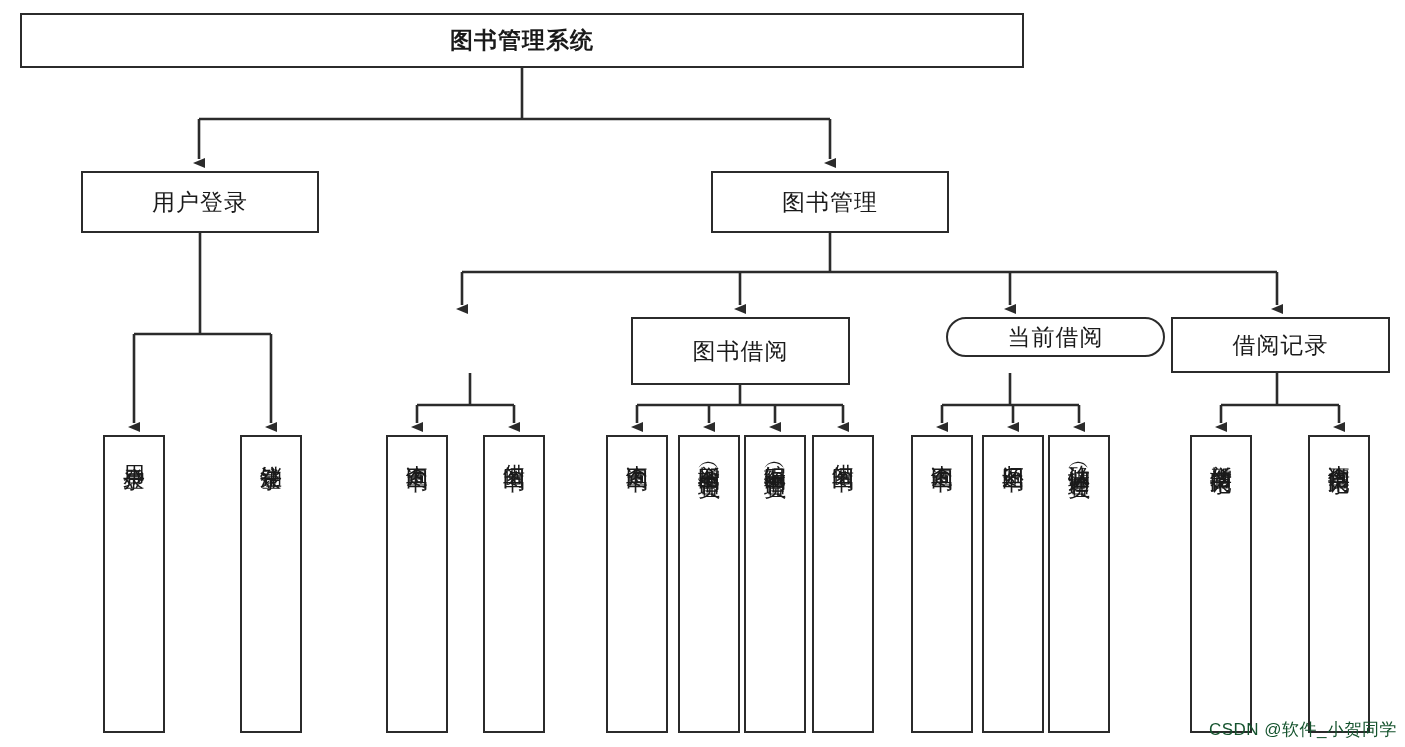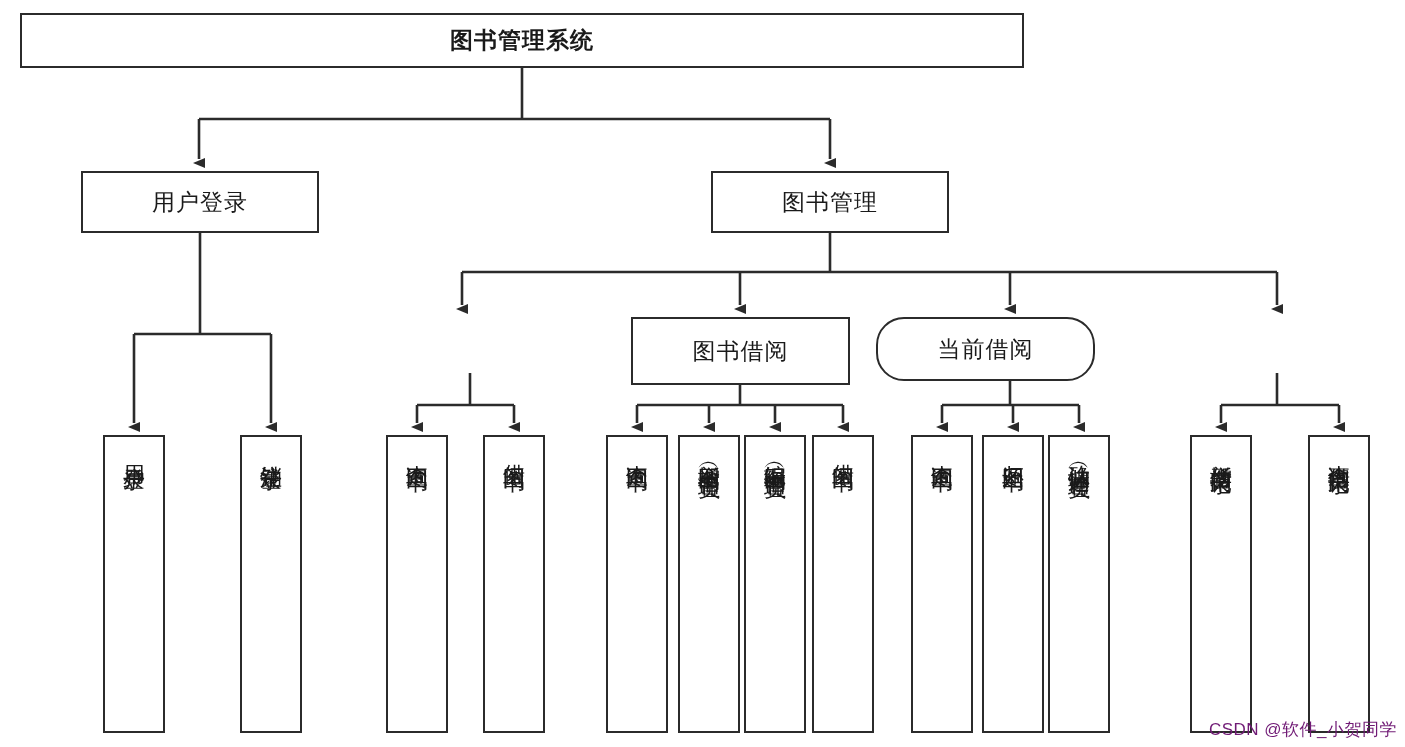--- a/index.html
+++ b/index.html
@@ -50,21 +50,21 @@
     font-size: 22px;
     line-height: 1.18;
     letter-spacing: 2px;
     white-space: nowrap;
   }
   .watermark {
     position: absolute;
     right: 8px;
     bottom: 6px;
     font-size: 17px;
-    color: #701a75;
+    color: #14532d;
     letter-spacing: 0.5px;
     white-space: nowrap;
   }
 </style>
 </head>
 <body>
 
 <div id="canvas">
 
   <svg class="edges" viewBox="0 0 1405 747" xmlns="http://www.w3.org/2000/svg">
@@ -124,22 +124,25 @@
   <div class="node h" style="left:81px; top:171px; width:238px; height:62px;">
     <span>用户登录</span>
   </div>
   <div class="node h" style="left:711px; top:171px; width:238px; height:62px;">
     <span>图书管理</span>
   </div>
 
   <div class="node h" style="left:631px; top:317px; width:219px; height:68px;">
     <span>图书借阅</span>
   </div>
-  <div class="node h" style="left:876px; top:317px; width:219px; height:64px;border-radius:28px;">
+  <div class="node h" style="left:946px; top:317px; width:219px; height:40px;border-radius:28px;">
     <span>当前借阅</span>
+  </div>
+  <div class="node h" style="left:1171px; top:317px; width:219px; height:56px;">
+    <span>借阅记录</span>
   </div>
 
   <div class="node leaf" style="left:103px; top:435px; width:62px; height:298px;">
     <span class="vtext">用户登录</span>
   </div>
   <div class="node leaf" style="left:240px; top:435px; width:62px; height:298px;">
     <span class="vtext">注销登录</span>
   </div>
 
   <div class="node leaf" style="left:386px; top:435px; width:62px; height:298px;">

